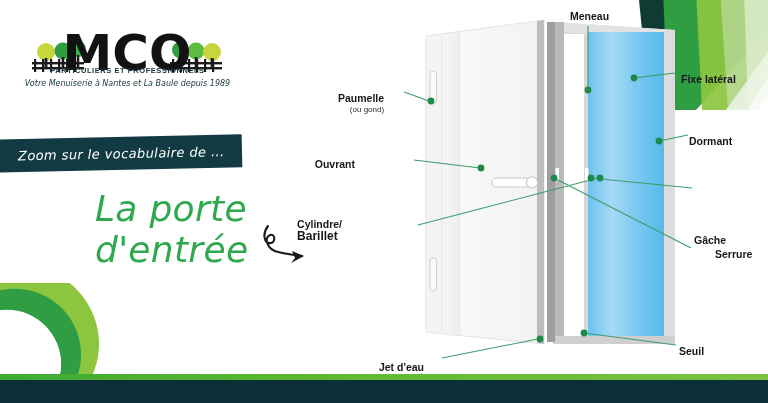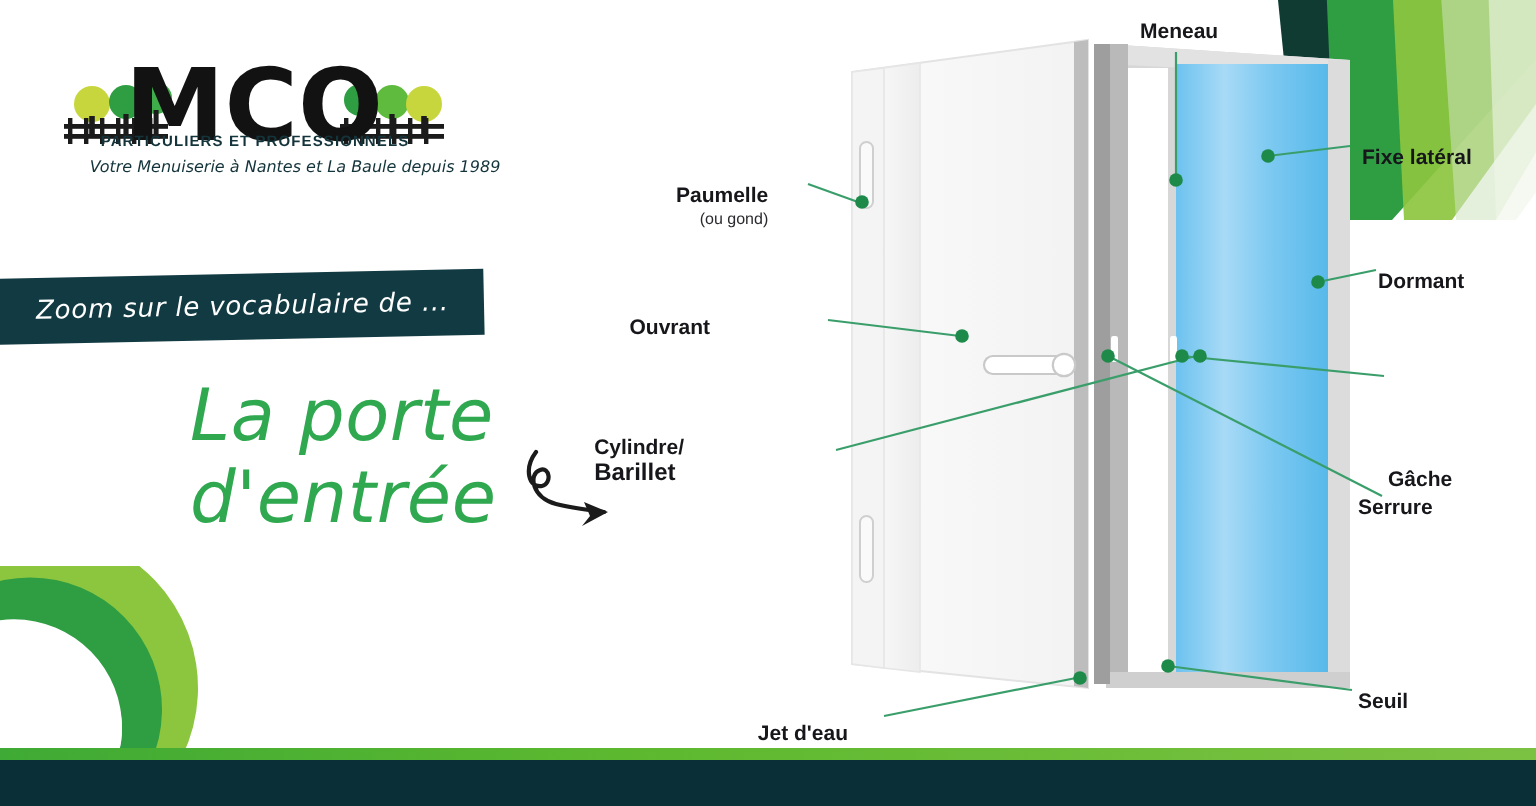--- a/index.html
+++ b/index.html
@@ -14,21 +14,21 @@
   .footer-green{position:absolute;left:0;bottom:22px;width:768px;height:7px;
       background:linear-gradient(90deg,#3faa35 0%,#5cb82f 40%,#7cc242 100%);}
   .footer-dark{position:absolute;left:0;bottom:0;width:768px;height:23px;background:#0b2f36;}
 
   
   .logo{position:absolute;left:20px;top:18px;width:215px;height:78px;}
   .logo-text{font-weight:bold;letter-spacing:0;}
   .logo-sub{position:absolute;left:20px;top:66px;width:215px;text-align:center;
       font-size:7.5px;font-weight:bold;letter-spacing:.55px;color:#14343b;}
   .logo-tag{position:absolute;left:20px;top:79px;width:215px;text-align:center;
-      font-size:8px;font-style:italic;color:#14343b;font-family:"DejaVu Sans",sans-serif;margin-left:20px;}
+      font-size:8px;font-style:italic;color:#14343b;font-family:"DejaVu Sans",sans-serif;}
 
   
   .banner{position:absolute;left:-10px;top:137px;width:252px;height:33px;
       background:#123a42;transform:rotate(-1.2deg);}
   .banner-label{position:absolute;left:18px;top:142px;width:230px;height:24px;
       transform:rotate(-1.2deg);color:#ffffff;font-size:13px;font-style:italic;
       font-family:"DejaVu Sans",sans-serif;letter-spacing:.4px;line-height:24px;}
 
   .title{position:absolute;left:95px;top:188px;width:240px;
       color:#2fa84f;font-size:36px;font-style:italic;
@@ -221,17 +221,17 @@
   <div class="lbl" style="left:424px;top:361px;transform:translateX(-100%);">Jet d'eau</div>
 
   <div class="lbl" style="left:570px;top:10px;">Meneau</div>
 
   <div class="lbl" style="left:681px;top:73px;">Fixe latéral</div>
 
   <div class="lbl" style="left:689px;top:135px;">Dormant</div>
 
   <div class="lbl" style="left:694px;top:187px;margin-top:47px;">Gâche</div>
 
-  <div class="lbl" style="left:657px;top:248px;padding-left:22px;">Serrure</div>
+  <div class="lbl" style="left:693px;top:248px;padding-left:22px;">Serrure</div>
 
   <div class="lbl" style="left:679px;top:345px;">Seuil</div>
 
 </div>
 
 </body></html>

